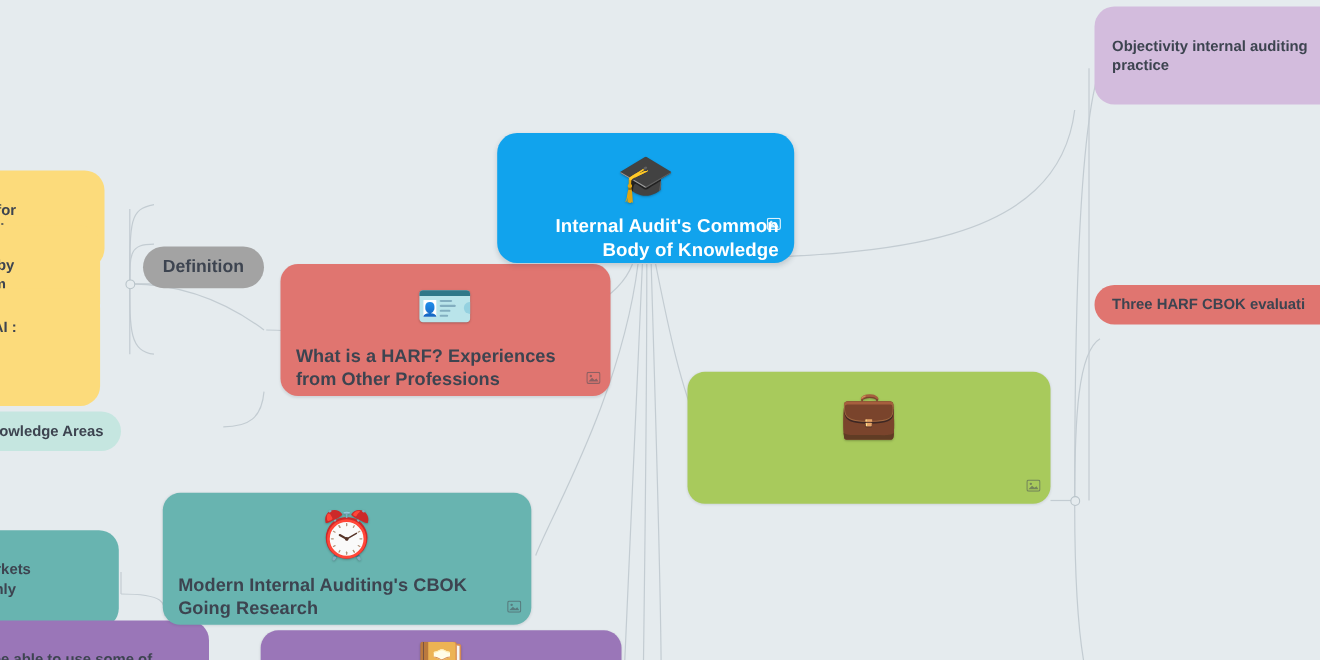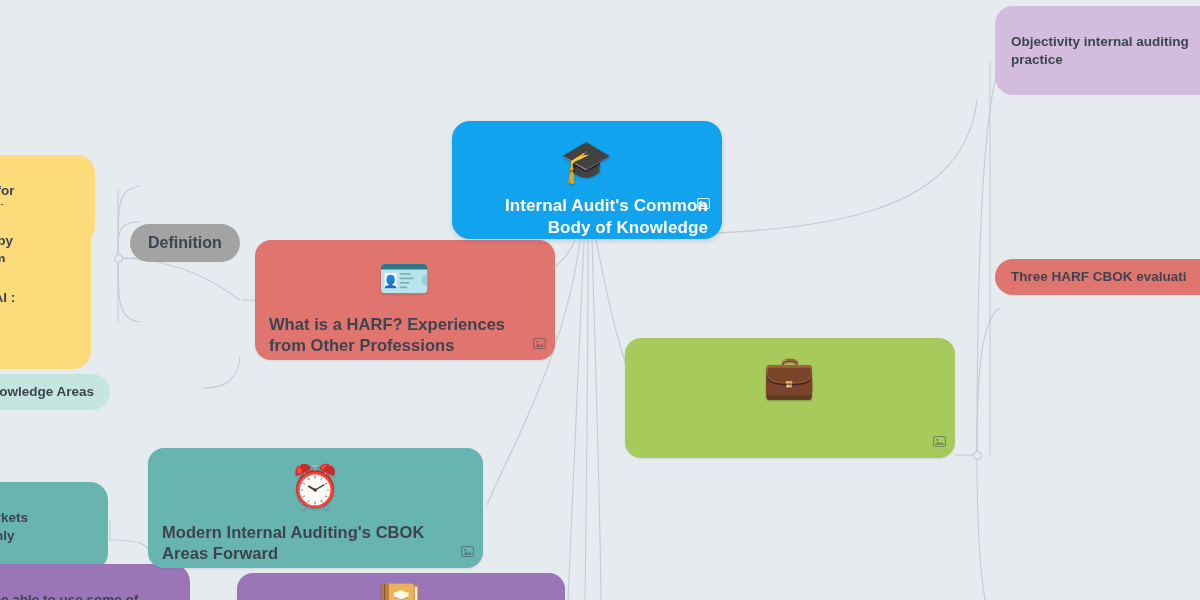--- a/index.html
+++ b/index.html
@@ -213,21 +213,21 @@
       <svg viewBox="0 0 14 12" xmlns="http://www.w3.org/2000/svg">
         <rect x="0.6" y="0.6" width="12.8" height="10.8" rx="1.6" fill="none" stroke="#4a4f57" stroke-width="1.2"></rect>
         <circle cx="4.4" cy="4.2" r="1.2" fill="#4a4f57"></circle>
         <path d="M2 9.6 L5.6 6 L8 8.2 L10 6.6 L12 9.6 Z" fill="#4a4f57"></path>
       </svg>
     </span>
   </div>
 
   <div class="node topic" style="left:148px; top:448px; width:335px; height:120px; background:#68b4b0;">
     <span class="emoji">⏰</span>
-    <span class="label">Modern Internal Auditing's CBOK Areas Forward</span>
+    <span class="label">Modern Internal Auditing's CBOK Going Research</span>
     <span class="img-badge">
       <svg viewBox="0 0 14 12" xmlns="http://www.w3.org/2000/svg">
         <rect x="0.6" y="0.6" width="12.8" height="10.8" rx="1.6" fill="none" stroke="#4a4f57" stroke-width="1.2"></rect>
         <circle cx="4.4" cy="4.2" r="1.2" fill="#4a4f57"></circle>
         <path d="M2 9.6 L5.6 6 L8 8.2 L10 6.6 L12 9.6 Z" fill="#4a4f57"></path>
       </svg>
     </span>
   </div>
 
   <div class="node topic" style="left:237px; top:573px; width:328px; height:120px; background:#9a76b8;">

